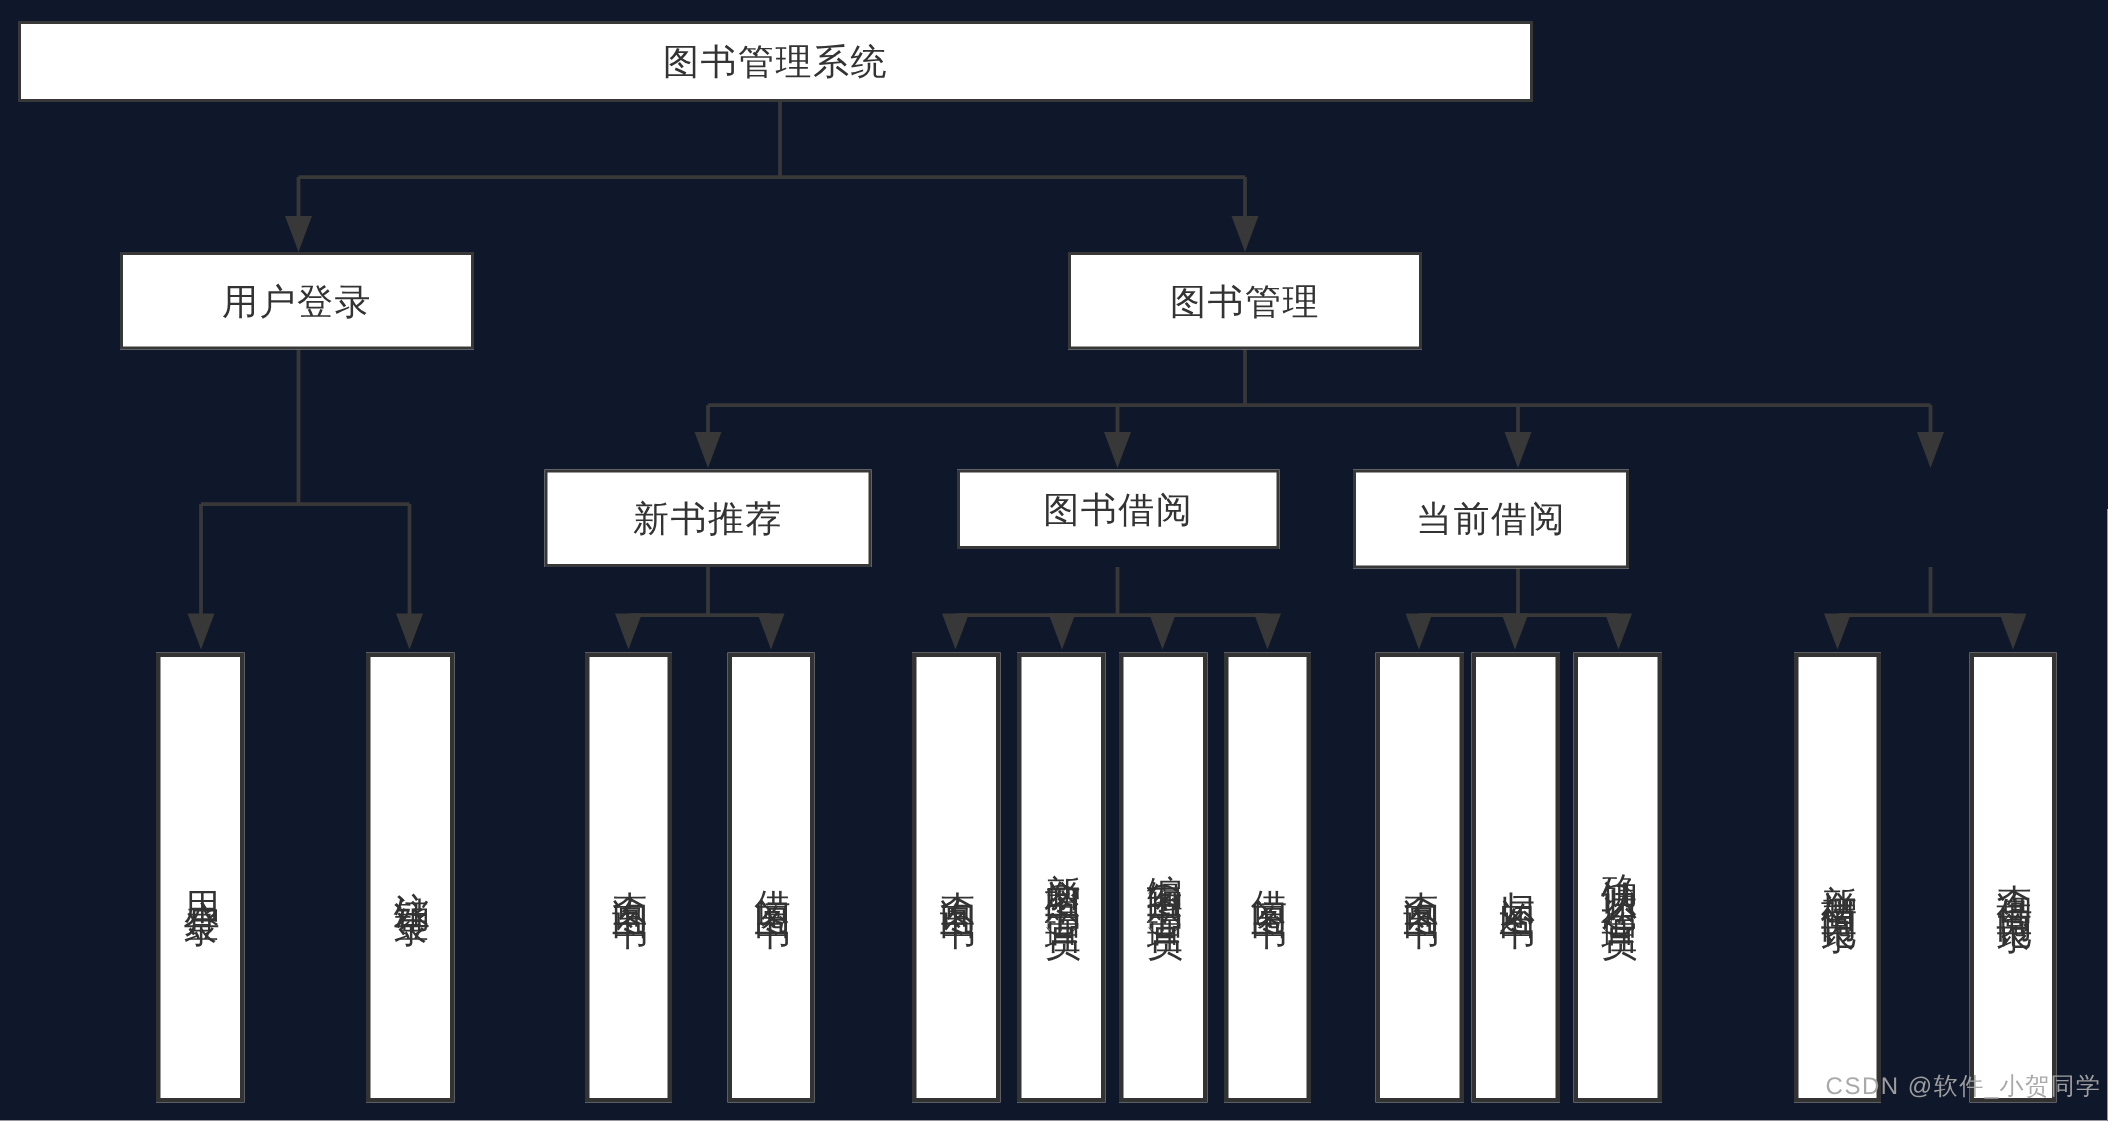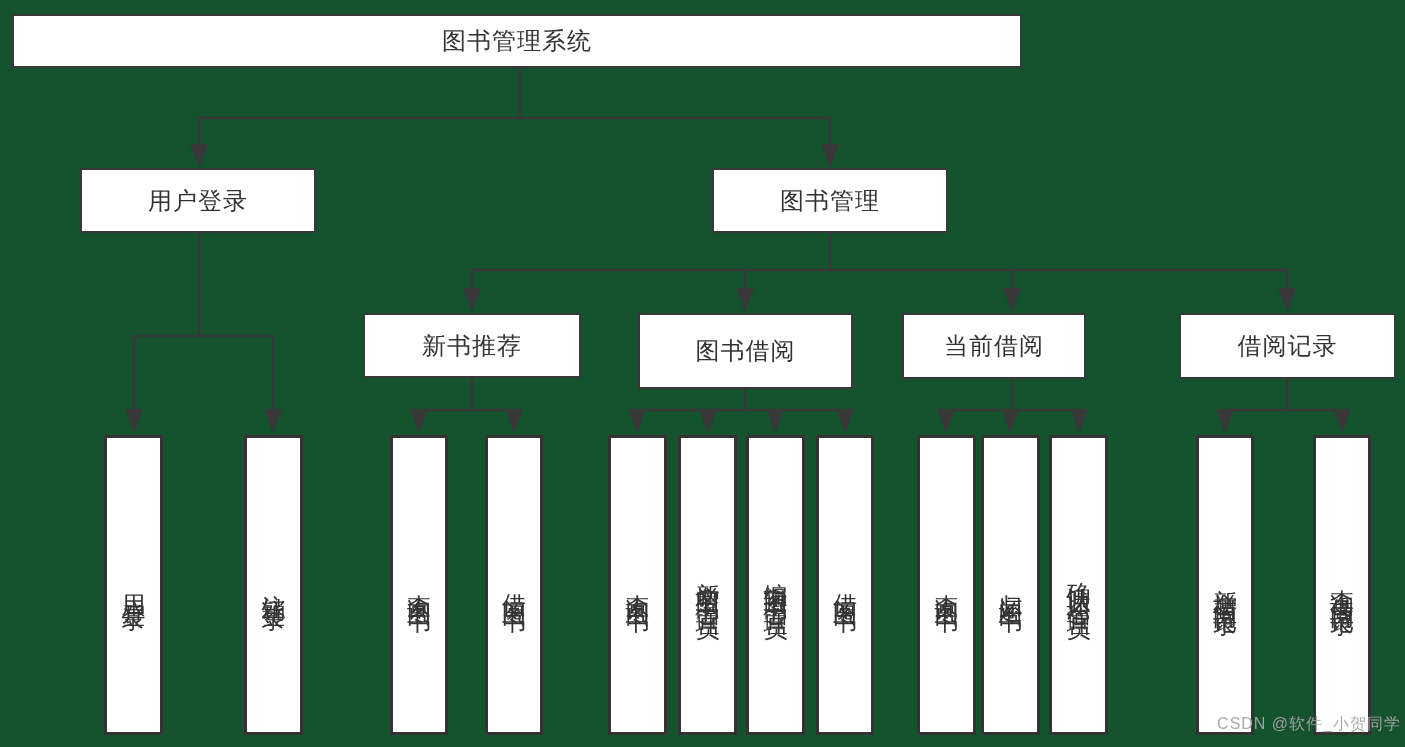--- a/index.html
+++ b/index.html
@@ -1,19 +1,19 @@
 <!DOCTYPE html>
 <html><head>
 <meta charset="utf-8">
 <style>
   html,body{margin:0;padding:0;background:#ffffff;}
   #stage{
     position:relative;
     width:1405px;height:747px;
-    background:#14532d;
+    background:#0f172a;
     font-family:"Liberation Sans","DejaVu Sans",sans-serif;
     overflow:hidden;
   }
   #connectors{position:absolute;left:0;top:0;width:1405px;height:747px;}
   .node{
     position:absolute;
     box-sizing:border-box;
     background:#ffffff;
     display:flex;align-items:center;justify-content:center;
     color:#333333;
@@ -93,28 +93,25 @@
   <div class="node hnode" style="left:80px;top:168px;width:236px;height:65px;">
     <span>用户登录</span>
   </div>
   <div class="node hnode" style="left:363px;top:313px;width:218px;height:65px;">
     <span>新书推荐</span>
   </div>
 
   <div class="node hnode" style="left:712px;top:168px;width:236px;height:65px;">
     <span>图书管理</span>
   </div>
-  <div class="node hnode" style="left:638px;top:313px;width:215px;height:76px;">
+  <div class="node hnode" style="left:638px;top:313px;width:215px;height:53px;">
     <span>图书借阅</span>
   </div>
   <div class="node hnode" style="left:902px;top:313px;width:184px;height:66px;">
     <span>当前借阅</span>
-  </div>
-  <div class="node hnode" style="left:1179px;top:313px;width:217px;height:66px;">
-    <span>借阅记录</span>
   </div>
 
   <div class="node vnode" style="left:104px;top:435px;width:59px;height:300px;">
     <span class="vtext">用户登录</span>
   </div>
   <div class="node vnode" style="left:244px;top:435px;width:59px;height:300px;">
     <span class="vtext">注销登录</span>
   </div>
 
   <div class="node vnode" style="left:390px;top:435px;width:58px;height:300px;">

